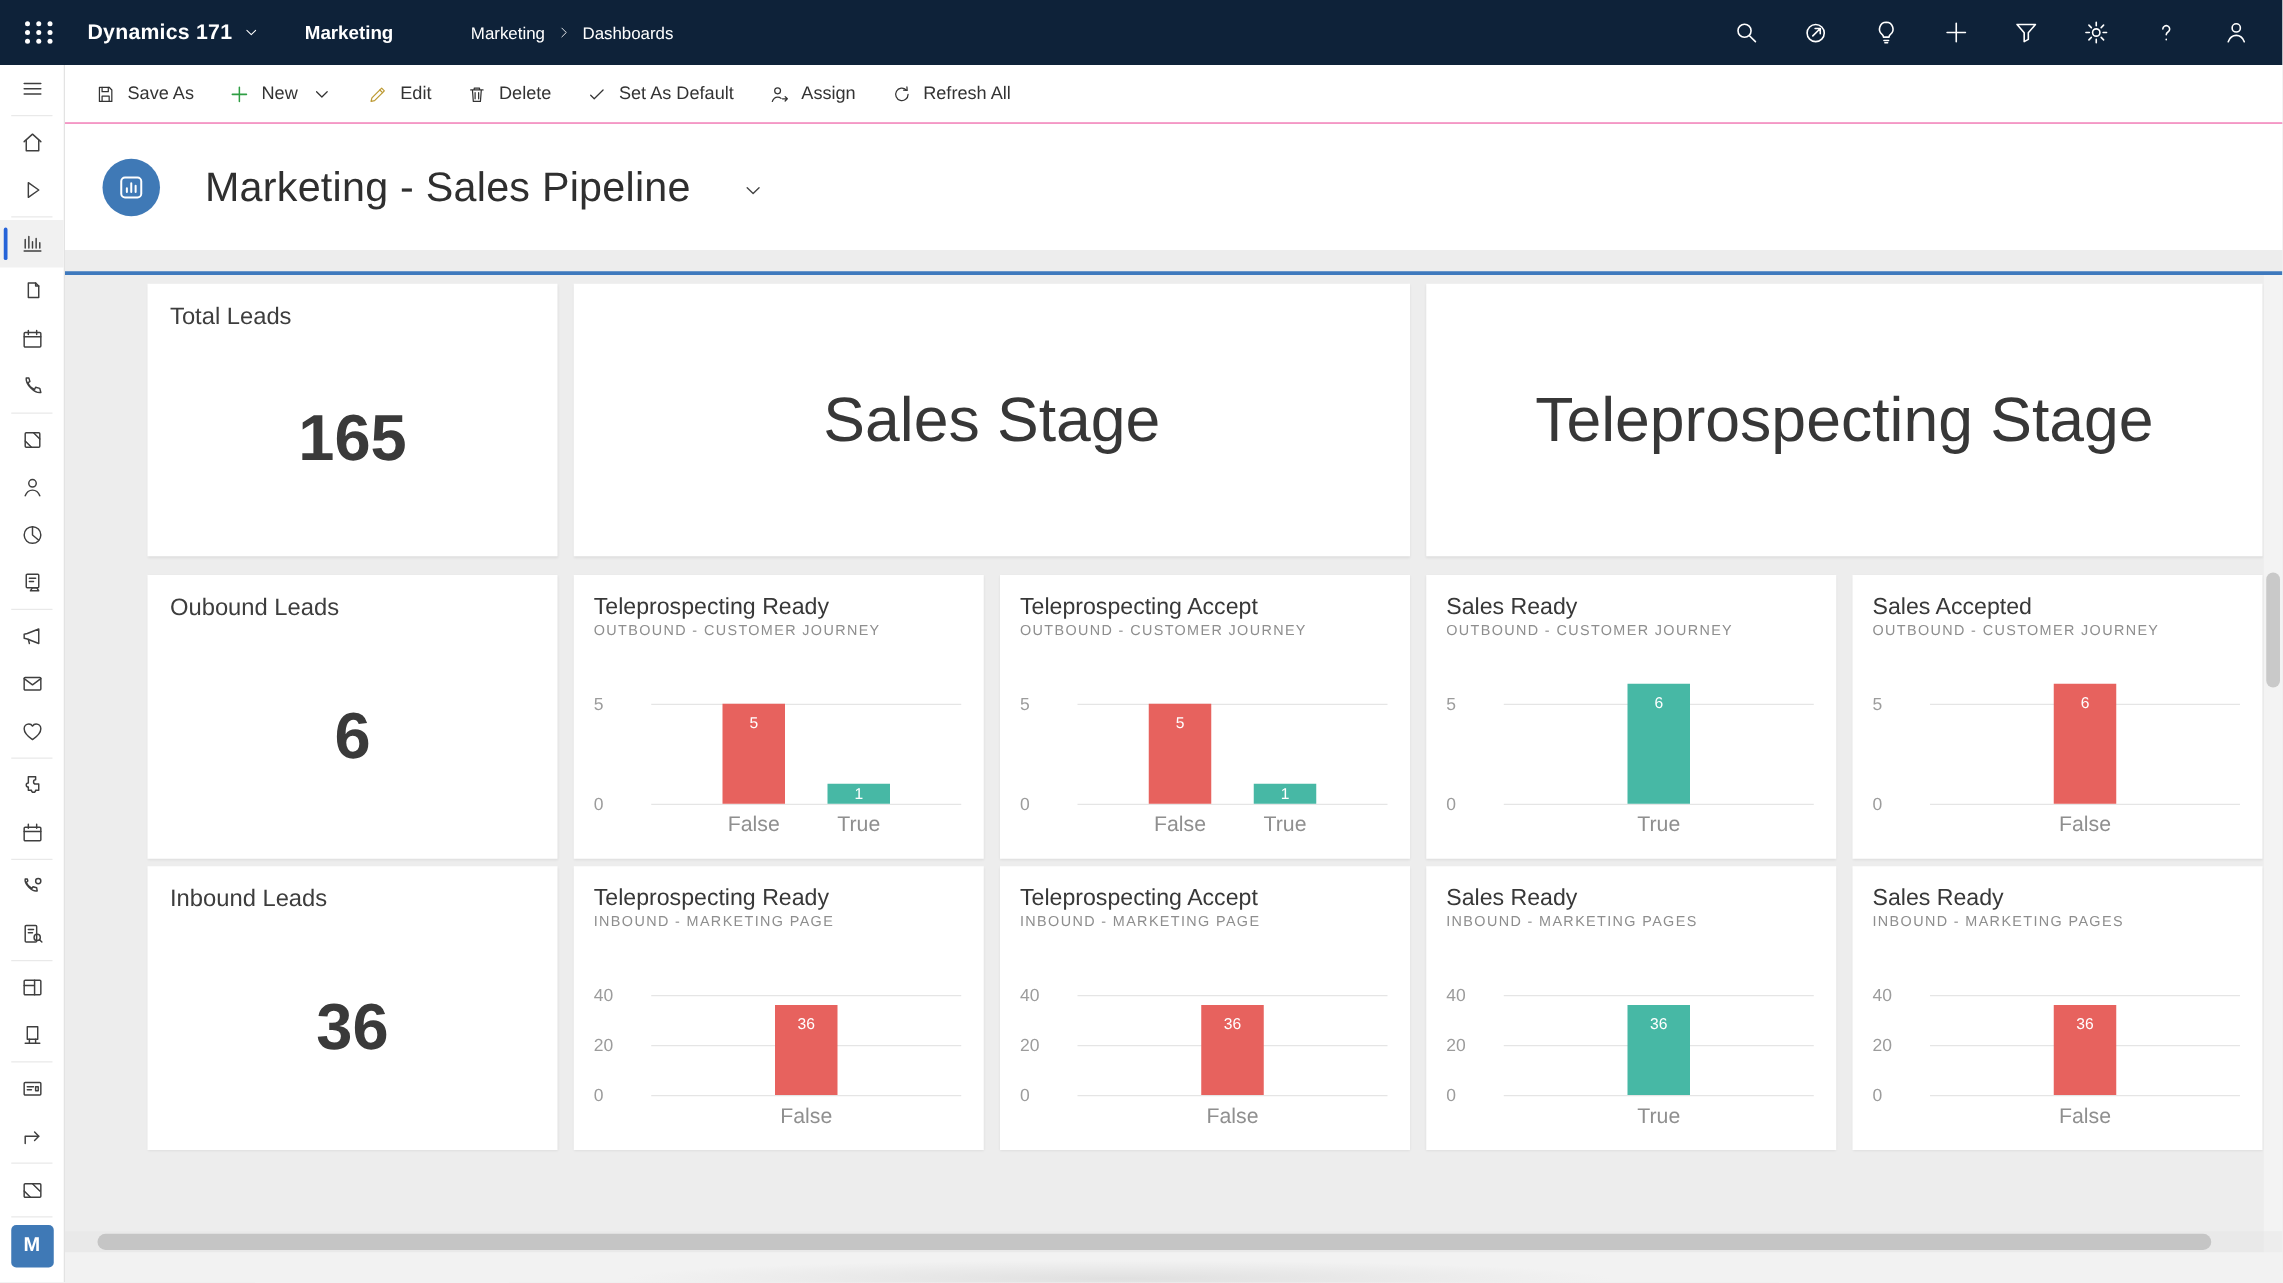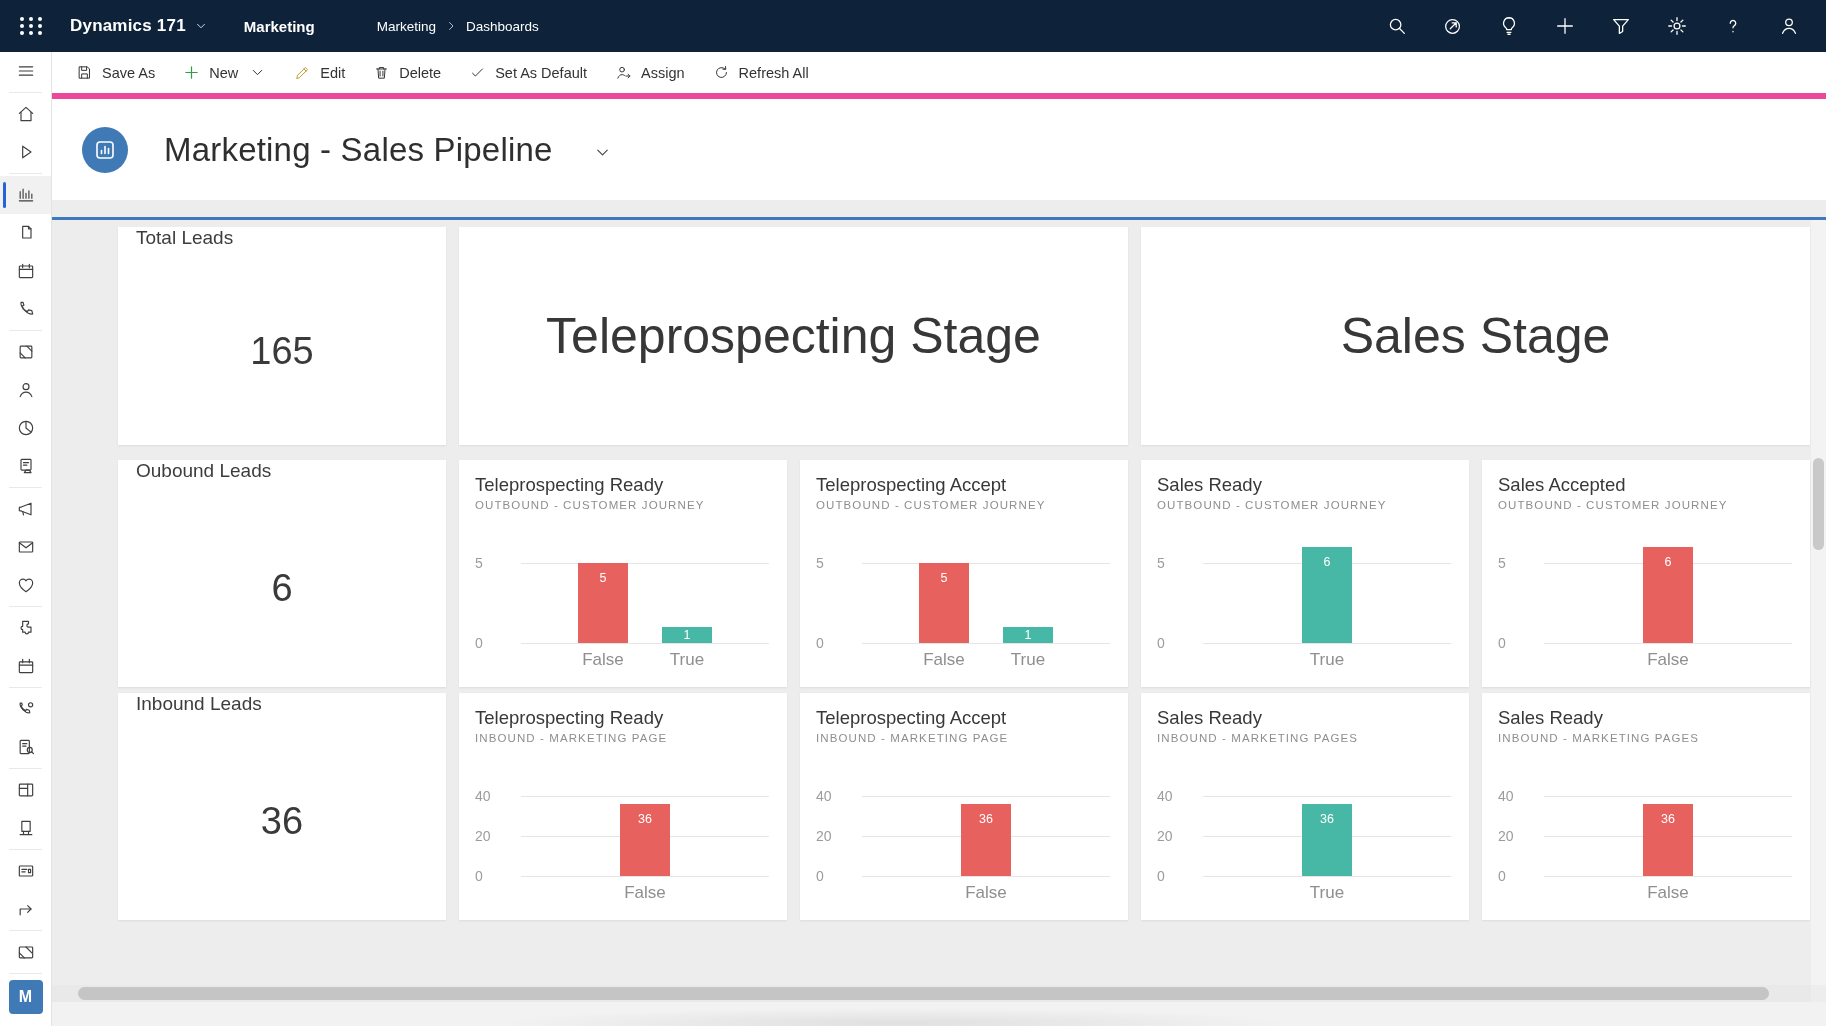--- a/index.html
+++ b/index.html
@@ -36,21 +36,21 @@
   .sb-item svg { width:20px; height:20px; }
   .sb-item.active { background:#f1f1f1; }
   .sb-item.active::before { content:''; position:absolute; left:3px; top:6px; bottom:6px; width:3px; background:#2563d8; border-radius:2px; }
   .sb-div { height:1px; background:#e9e9e9; margin:2px 9px; flex:none; }
   .m-badge { width:34px; height:34px; flex:none; margin:4px auto 6px; border-radius:4px; background:#3f79b6; color:#fff;
              font-size:16px; font-weight:bold; display:flex; align-items:center; justify-content:center; cursor:pointer; }
 
   
   .main { flex:1; display:flex; flex-direction:column; min-width:0; }
 
-  .cmdbar { height:47px; background:#fff; border-bottom:6px solid #ec4899; display:flex; align-items:center; padding-left:10px; flex:none; }
+  .cmdbar { height:47px; background:#fff; border-bottom:1px solid #ec4899; display:flex; align-items:center; padding-left:10px; flex:none; }
   .cmd-item { display:flex; align-items:center; gap:9px; padding:0 14px; height:100%; font-size:14.5px; color:#333; cursor:pointer; white-space:nowrap; }
   .cmd-item .ic svg { width:17px; height:17px; }
   .cmd-chev svg { width:13px; height:13px; margin-left:2px; }
 
   .titlebar { height:101px; background:#fff; display:flex; align-items:center; padding-left:30px; gap:36px; flex:none; }
   .pbi-circle { width:46px; height:46px; border-radius:50%; background:#3f79b6; display:flex; align-items:center; justify-content:center; color:#fff; flex:none; cursor:pointer; }
   .pbi-circle svg { width:24px; height:24px; stroke-width:1.6; }
   .page-title { font-size:33px; font-weight:300; color:#2f2f2f; letter-spacing:.2px; }
   .title-chev { color:#444; cursor:pointer; margin-left:4px; margin-top:6px; }
   .title-chev svg { width:19px; height:19px; }
@@ -58,23 +58,23 @@
   
   .dash { height:802px; background:#ededed; position:relative; overflow:hidden; flex:none; }
   .accent-line { position:absolute; top:17px; left:0; right:0; height:3px; background:#3e79bd; }
   .cards { position:absolute; top:27px; left:66px; width:1692px; }
   .crow { display:flex; gap:13px; }
   .crow.r1 { margin-bottom:15px; }
   .crow.r2, .crow.r3 { margin-bottom:6px;align-items:flex-end; }
   .card { background:#fff; box-shadow:0 1px 2px rgba(0,0,0,.07); }
   .r1 .card { height:218px; }
   .r2 .card, .r3 .card { height:227px; }
-  .stat-card { width:328px; padding:0 18px; display:flex; flex-direction:column; cursor:pointer; }
+  .stat-card { width:328px; padding:16px 18px; display:flex; flex-direction:column; cursor:pointer; }
   .stat-label { font-size:19px; color:#3d3d3d; }
-  .stat-value { flex:1; display:flex; align-items:center; justify-content:center; font-size:38px; font-weight:400; color:#3a3a3a; padding-top:8px; }
+  .stat-value { flex:1; display:flex; align-items:center; justify-content:center; font-size:52px; font-weight:700; color:#3a3a3a; padding-top:8px; }
   .stage-card { width:669px; display:flex; align-items:center; justify-content:center; font-size:50px; font-weight:300; color:#373737; cursor:pointer; }
   .wide-card { width:1692px; height:72px; padding:22px 18px 0; cursor:pointer; }
   .wide-label { font-size:19px; color:#3d3d3d; }
 
   .chart-card { width:328px; padding:14px 16px; cursor:pointer; }
   .chart-title { font-size:18.5px; color:#383838; white-space:nowrap; }
   .chart-sub { font-size:11.5px; color:#8e8e8e; letter-spacing:1.1px; margin-top:3px; white-space:nowrap; }
   .plot { position:relative; height:152px; margin-top:8px; }
   .gridline { position:absolute; left:46px; right:2px; height:1px; background:#e5e5e5; }
   .tick { position:absolute; left:0; width:36px; text-align:left; transform:translateY(-50%); font-size:14px; color:#9c9c9c; }
@@ -444,22 +444,22 @@
     </div>
 
     <div class="dash">
       <div class="accent-line"></div>
       <div class="cards" id="cards">
           <div class="crow r1">
             <div class="card stat-card">
               <div class="stat-label">Total Leads</div>
               <div class="stat-value">165</div>
             </div>
+            <div class="card stage-card">Sales Stage</div>
             <div class="card stage-card">Teleprospecting Stage</div>
-            <div class="card stage-card">Sales Stage</div>
           </div>
           <div class="crow r2">
             <div class="card stat-card">
               <div class="stat-label">Oubound Leads</div>
               <div class="stat-value">6</div>
             </div>
             <div class="card chart-card">
               <div class="chart-title">Teleprospecting Ready</div>
               <div class="chart-sub">OUTBOUND - CUSTOMER JOURNEY</div>
               <div class="plot">

